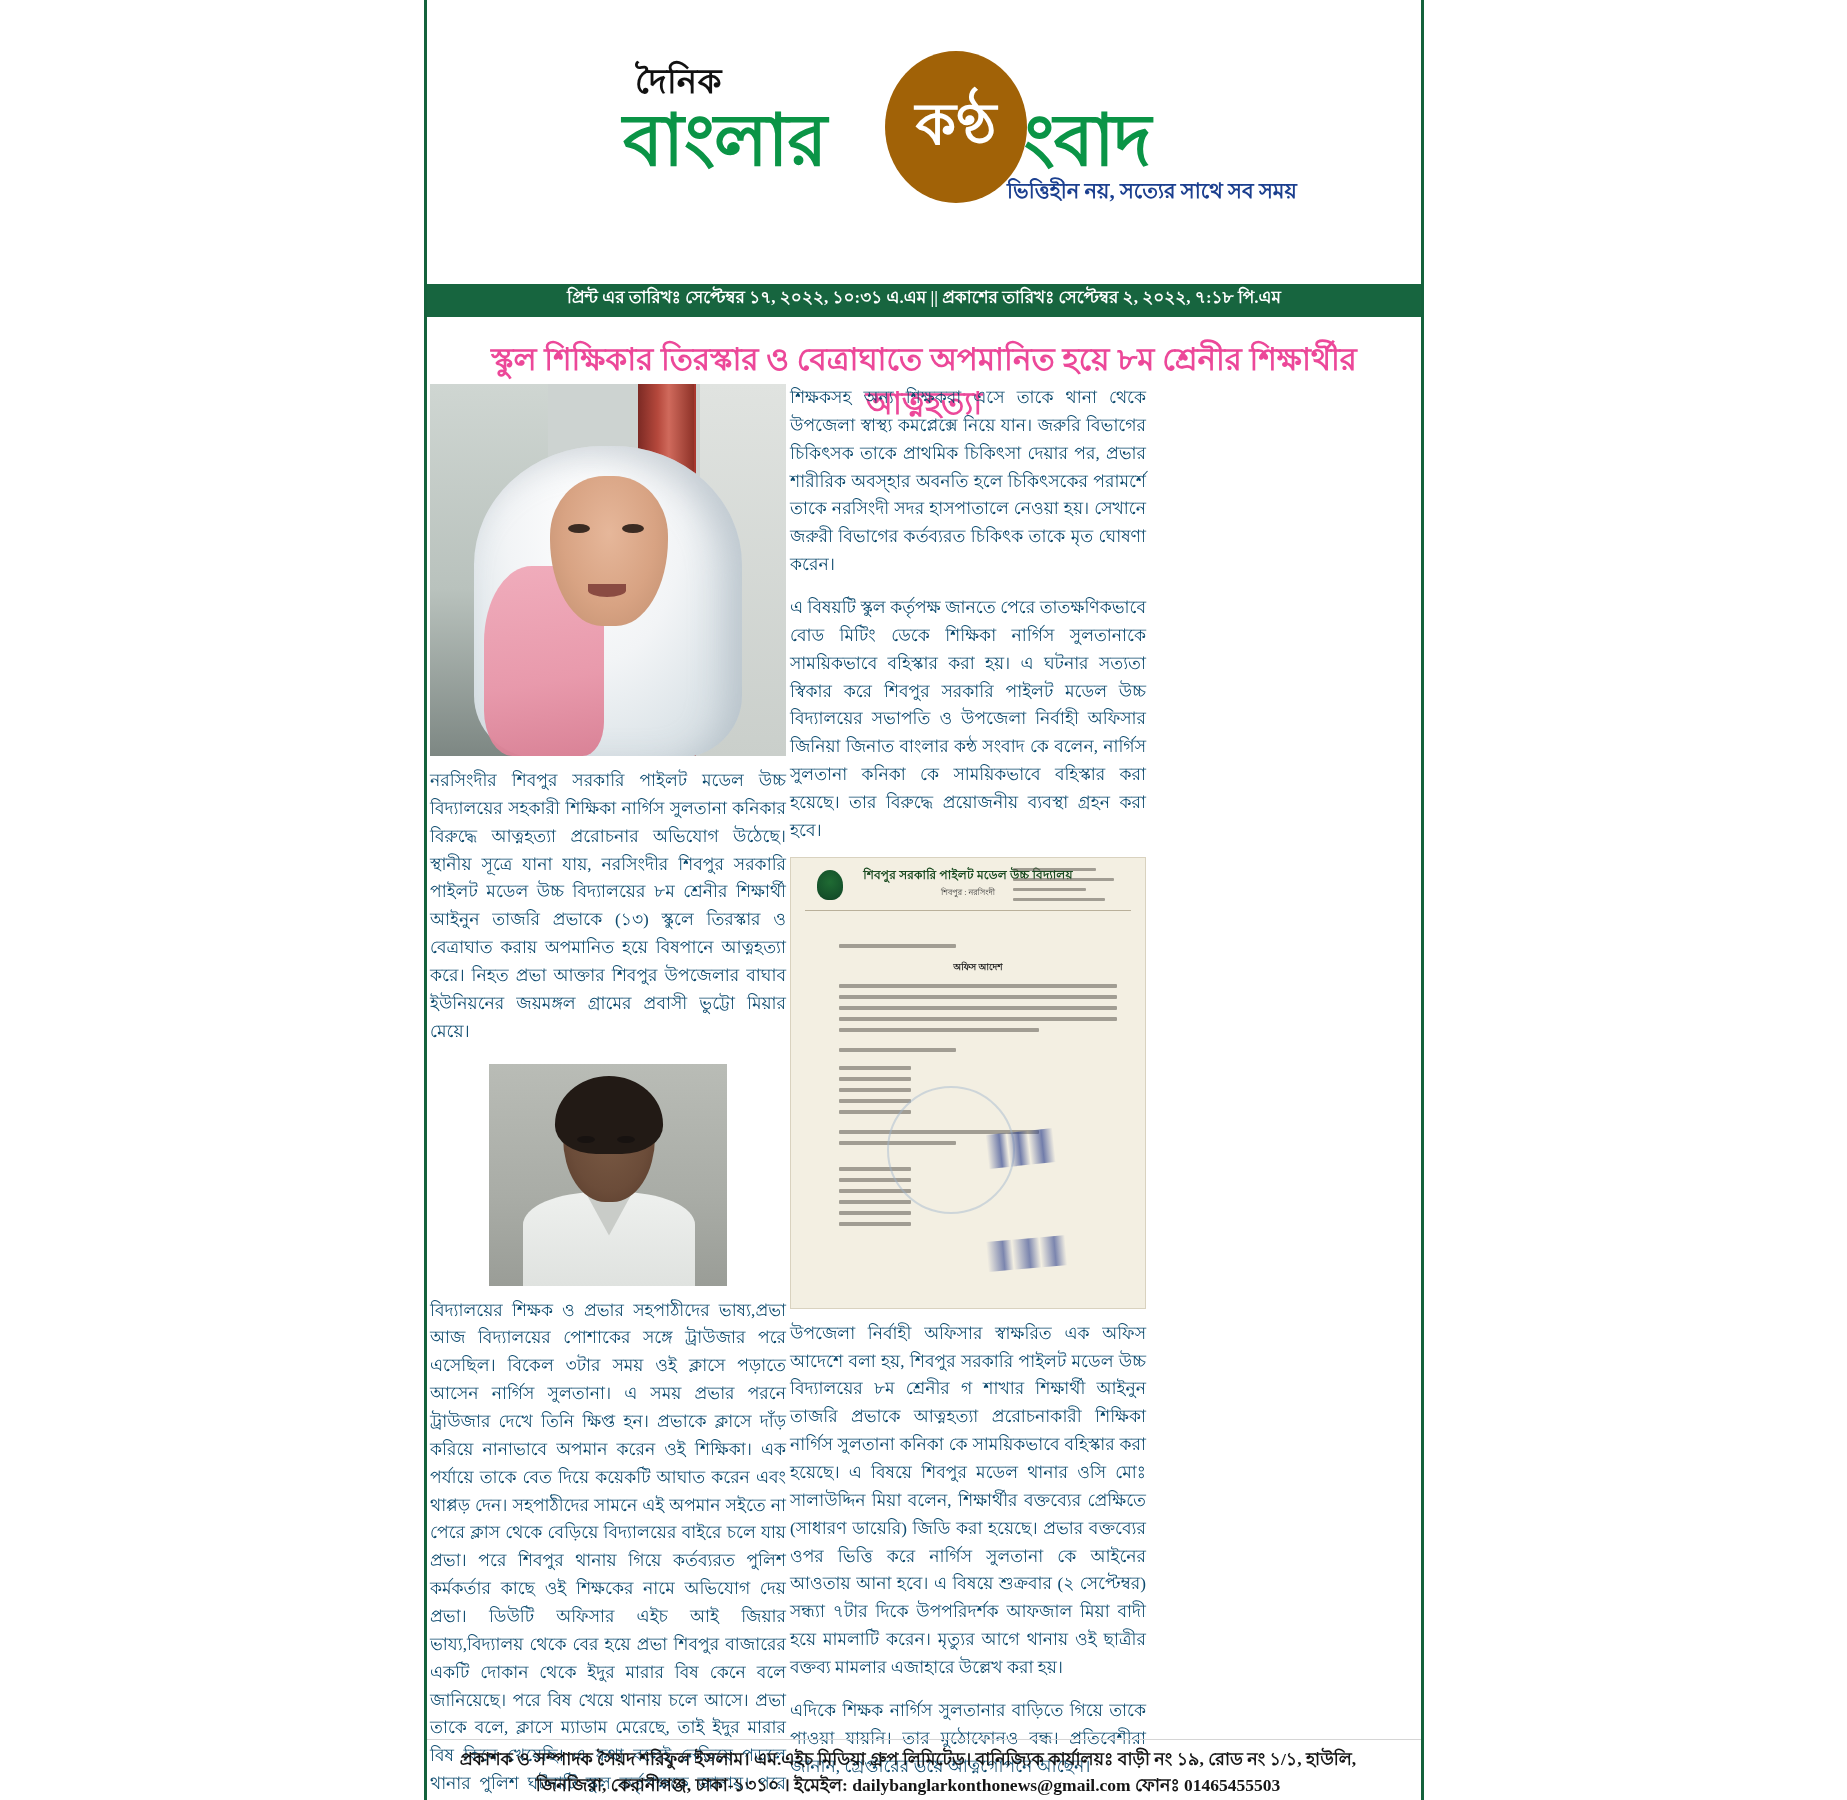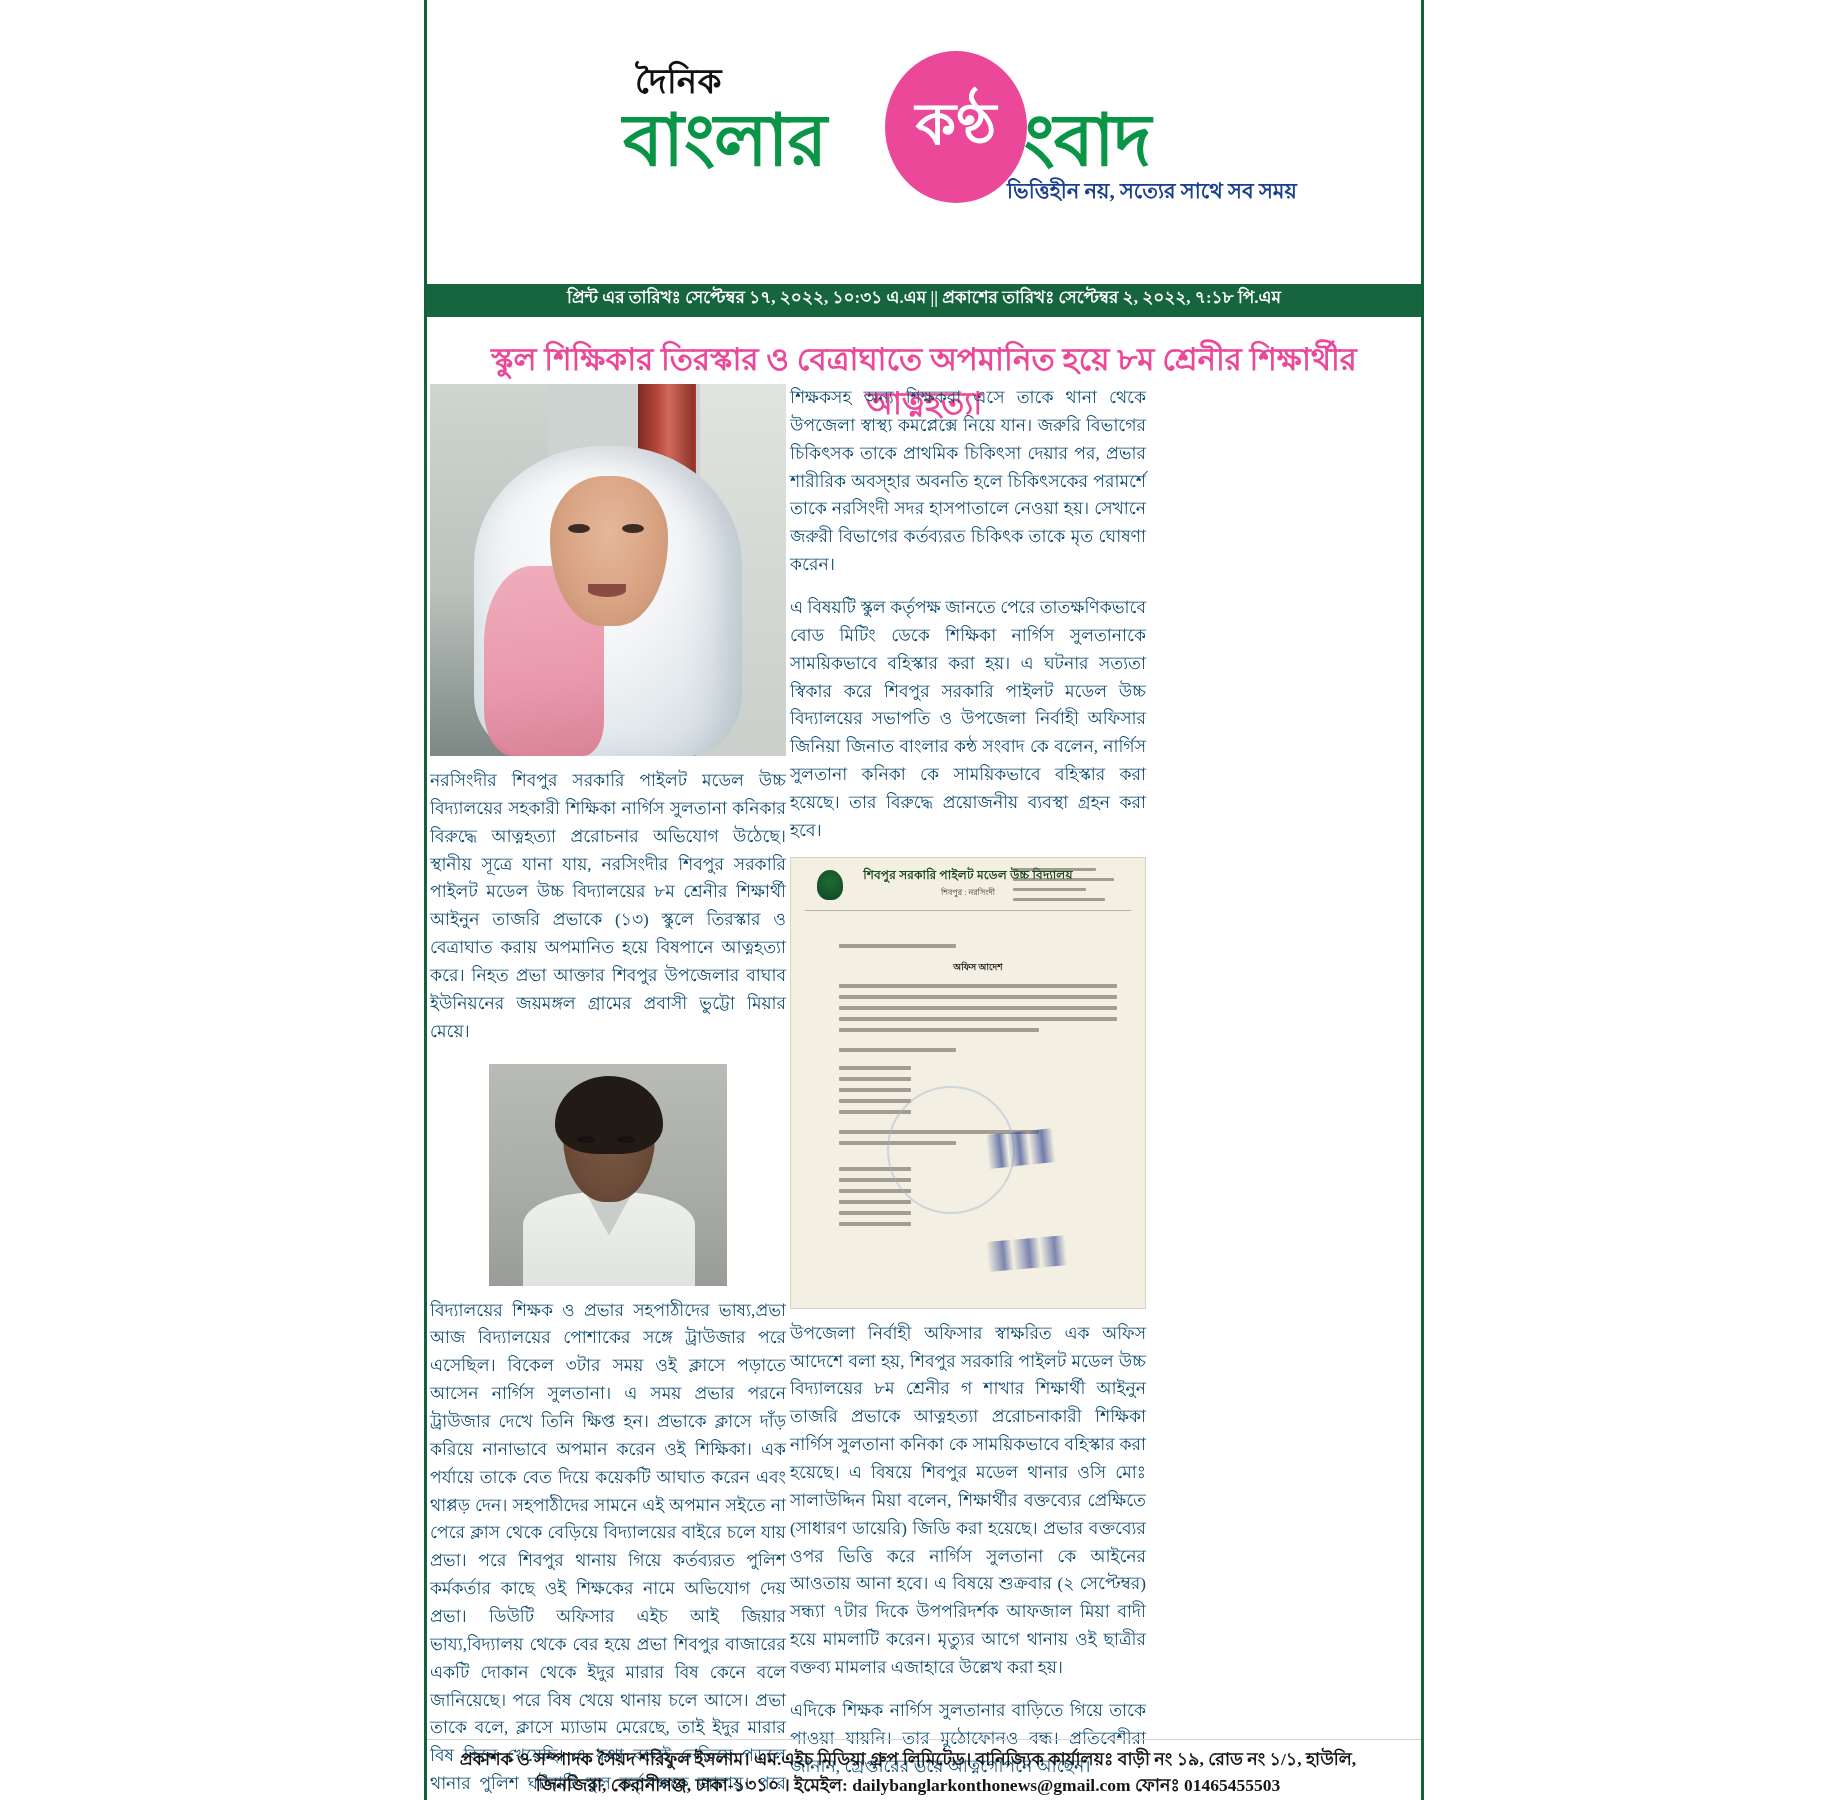--- a/index.html
+++ b/index.html
@@ -49,21 +49,21 @@
     font-size: 72px; font-weight: 700; color: #0a9446;
     letter-spacing: -1px;
     white-space: nowrap;
   }
   .logo-main .part-b { color: #0a9446; }
   .logo-main .part-c { color: #0a9446; margin-left: 150px; }
   .logo-ellipse {
     position: absolute;
     left: 276px; top: 22px;
     width: 142px; height: 152px;
-    background: #ec4899;
+    background: #a16207;
     border-radius: 50%;
     display: flex; align-items: center; justify-content: center;
   }
   .logo-ellipse span {
     color: #ffffff;
     font-family: "Liberation Serif", serif;
     font-size: 58px; font-weight: 700;
     line-height: 1;
     transform: translateY(-2px);
   }

